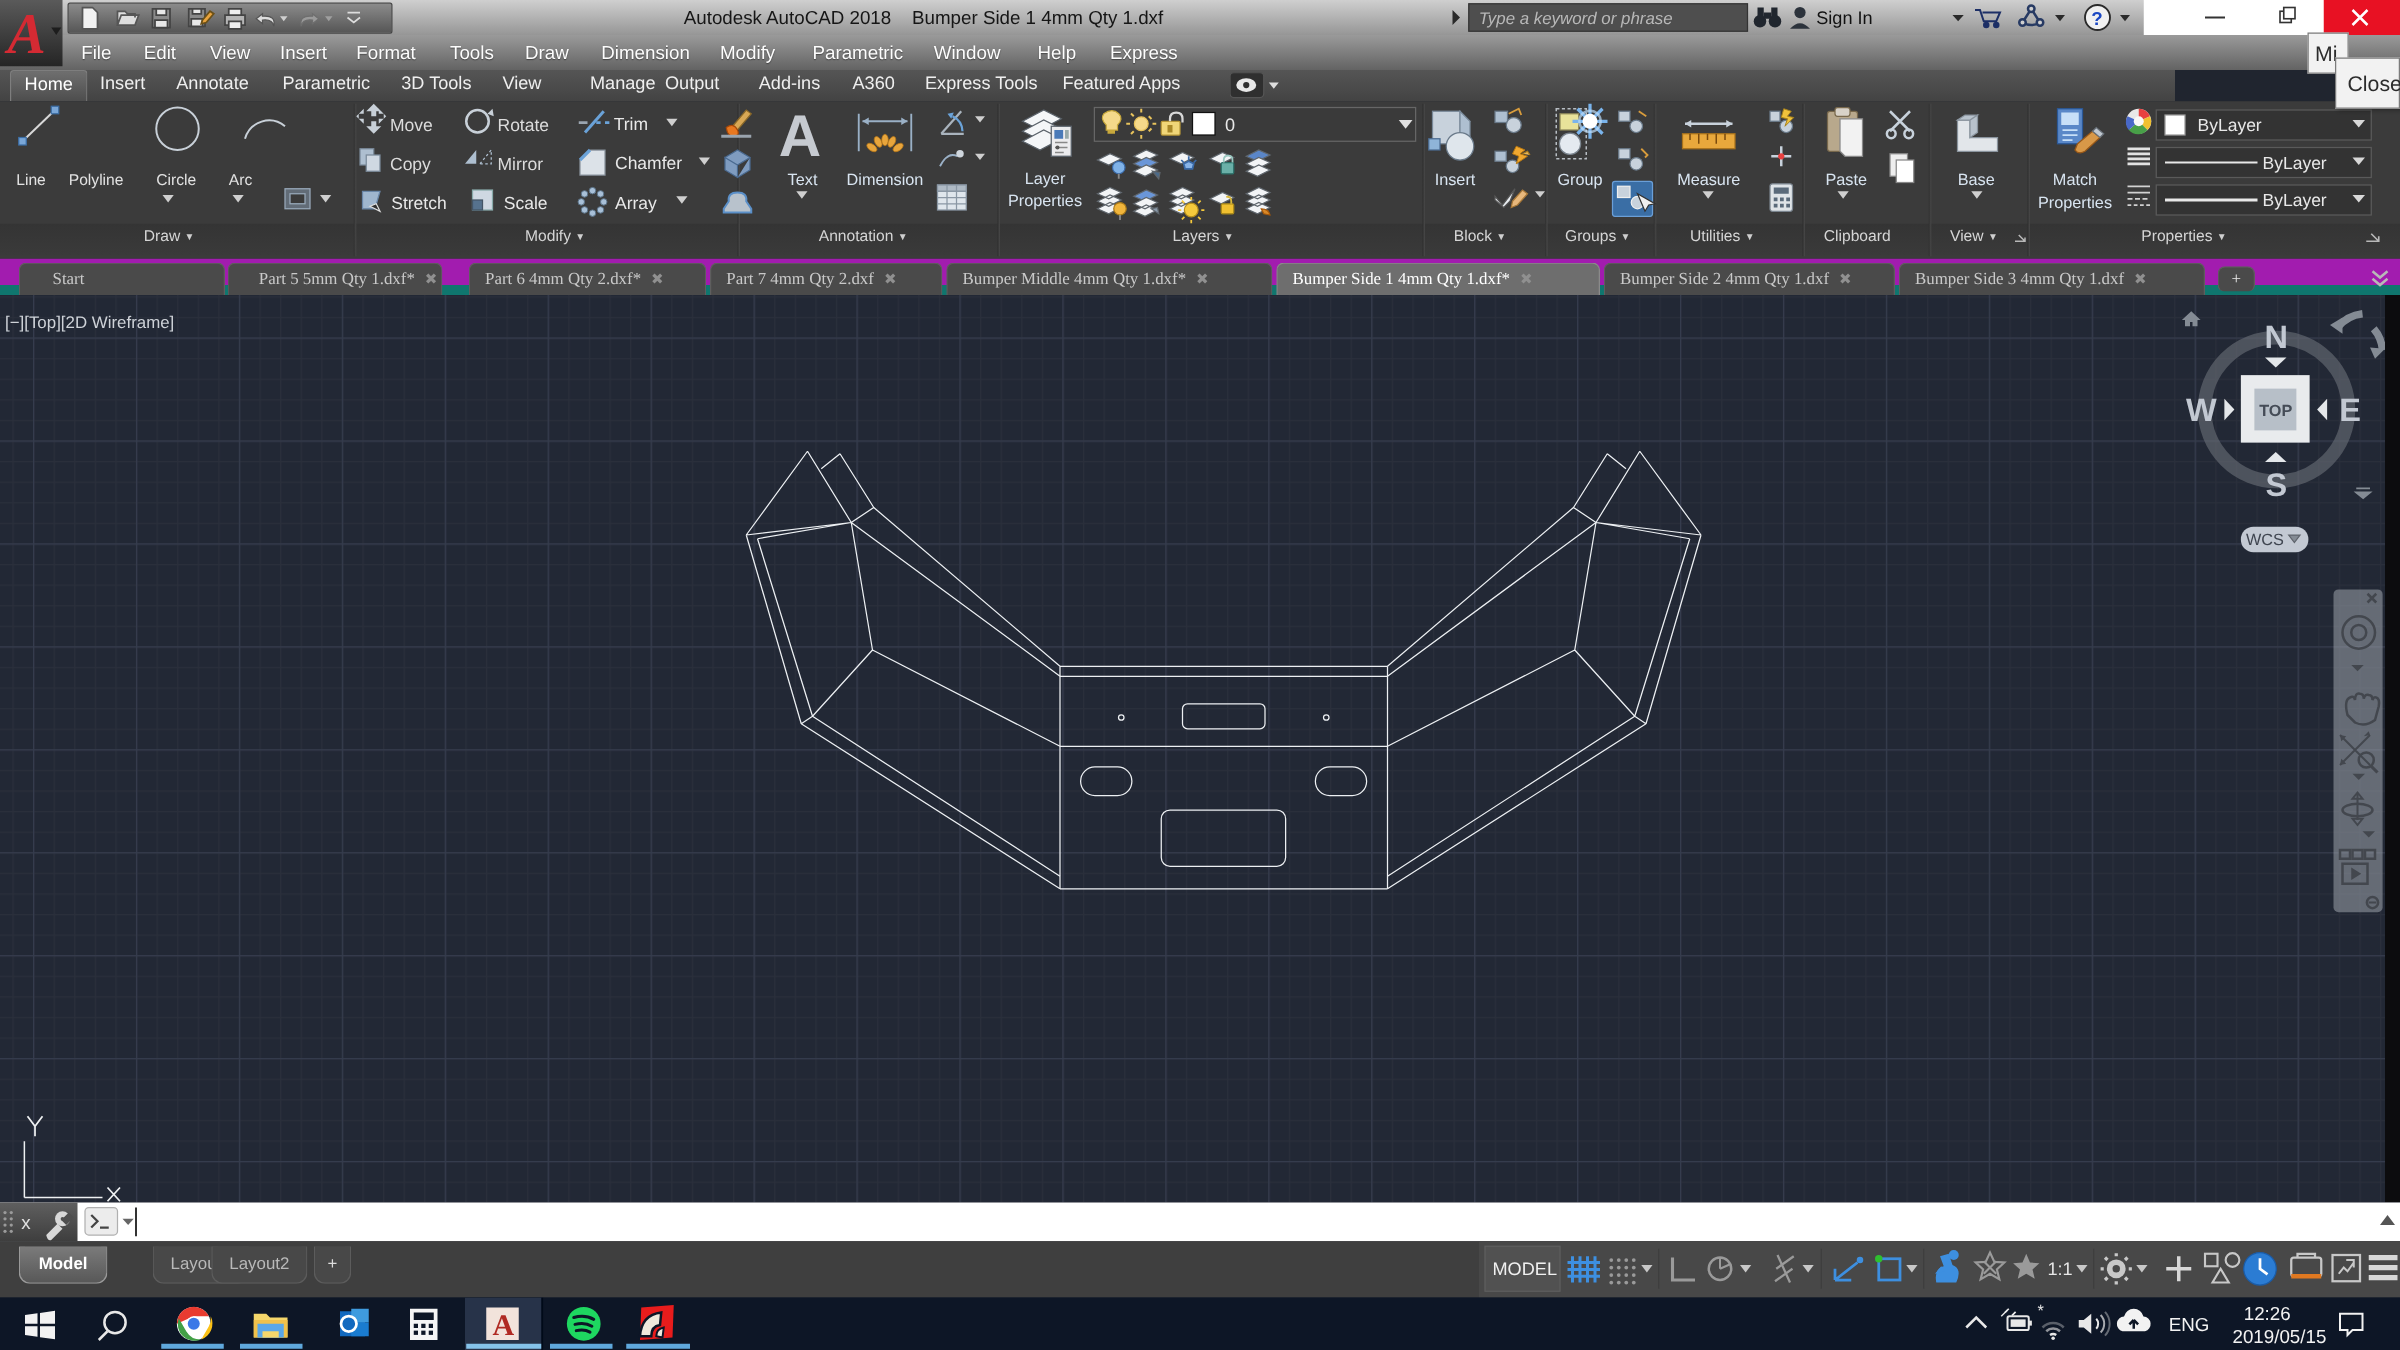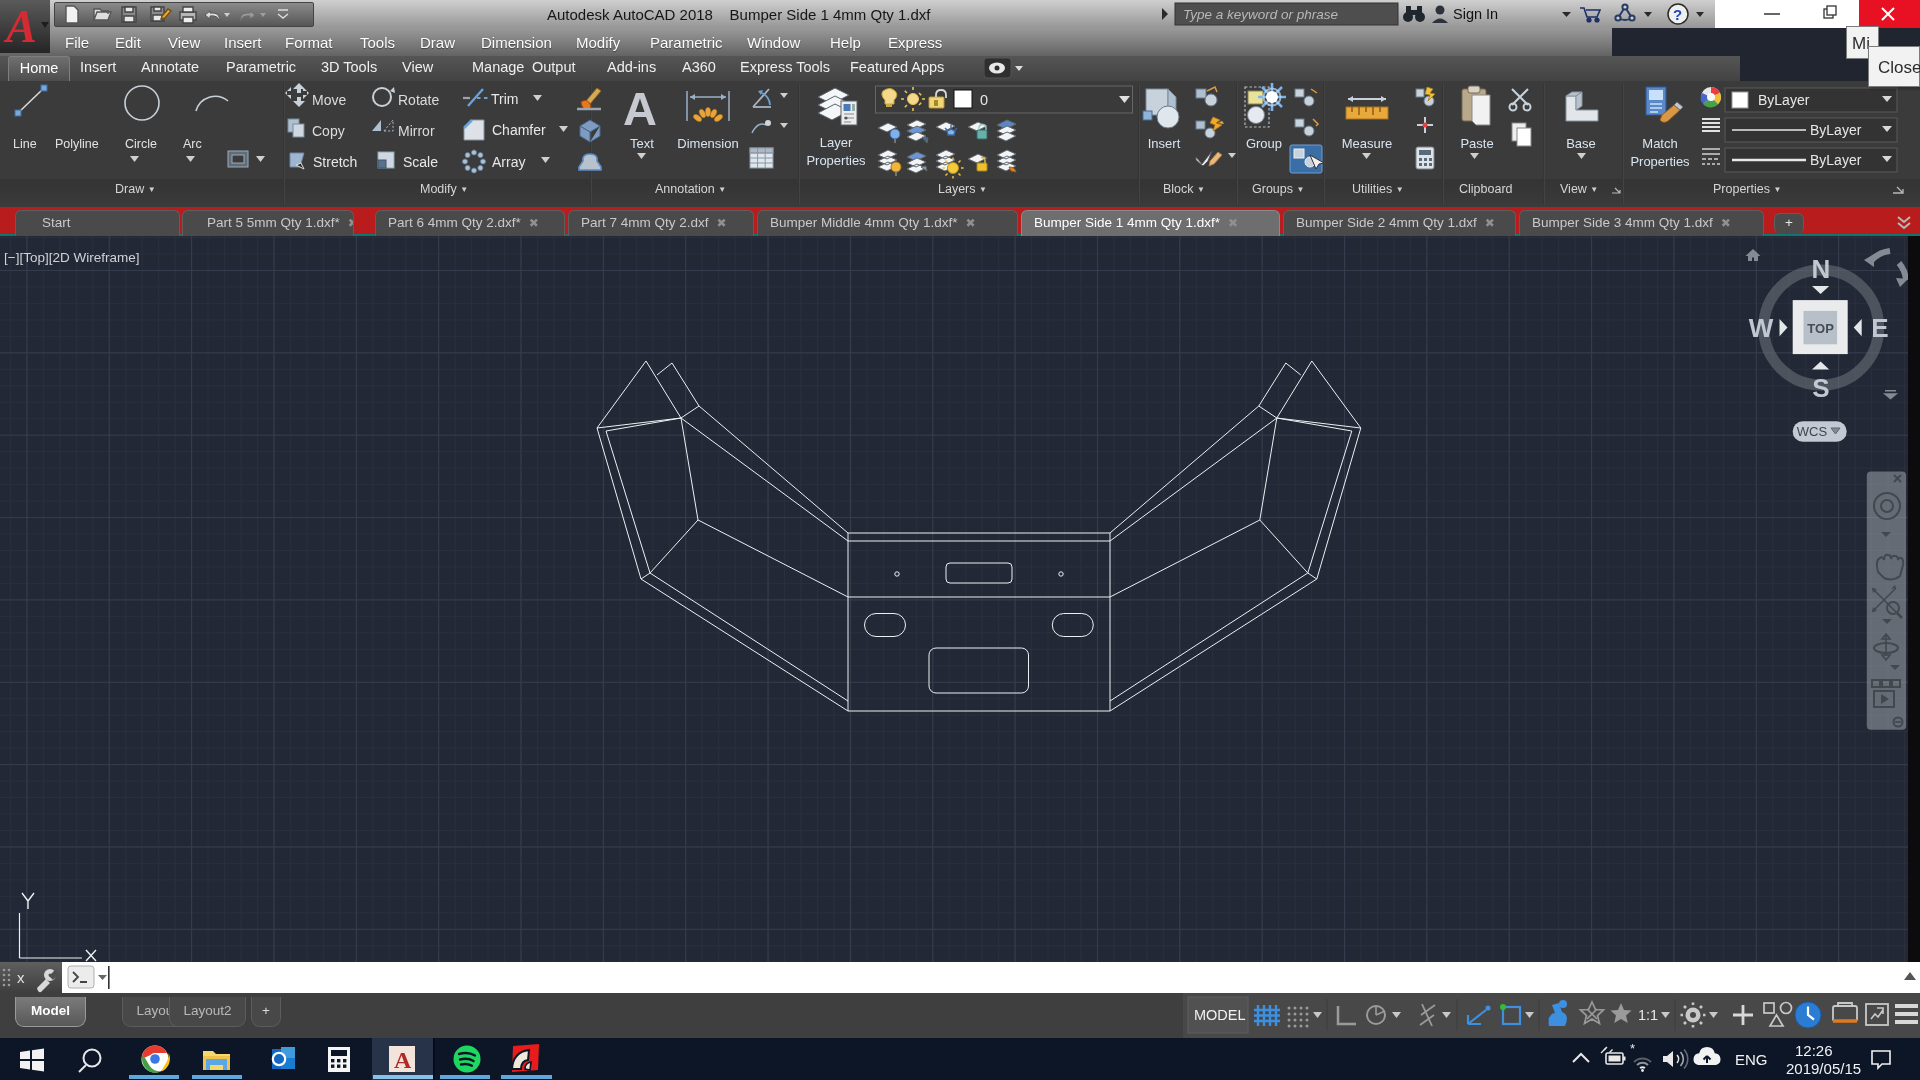--- a/index.html
+++ b/index.html
@@ -13,41 +13,41 @@
     background:linear-gradient(#cfcfcf,#969696); }
   #winstrip { position:absolute; left:1715px; top:0; width:205px; height:28px; background:#ffffff; }
   #closebtn { position:absolute; left:1859px; top:0; width:61px; height:28px; background:#e81123; }
   #logo { position:absolute; left:0; top:0; width:50px; height:53px;
     background:linear-gradient(#5a5a5a,#252525); z-index:30; }
   #qat { position:absolute; left:54px; top:2px; width:260px; height:25px;
     background:linear-gradient(#8b8b8b,#565656); border:1px solid #444; border-radius:2px; }
   #titletext { position:absolute; left:547px; top:6px; font-size:15px; color:#161616; white-space:pre; }
 
   
-  #menubar { position:absolute; left:0; top:28px; width:1612px; height:28px;
+  #menubar { position:absolute; left:0; top:28px; width:1920px; height:28px;
     background:linear-gradient(#9a9a9a,#636363);text-align:right; }
   .menuitem { position:absolute; top:6px; font-size:15px; color:#fdfdfd; text-shadow:0 1px 1px rgba(0,0,0,.45); }
 
   
   #ribtabs { position:absolute; left:0; top:56px; width:1740px; height:25px;
     background:linear-gradient(#555,#434343); }
   .ribtab { position:absolute; top:3px; font-size:14.5px; color:#efefef; }
   #hometab { position:absolute; left:8px; top:0; width:62px; height:25px;
     background:linear-gradient(#6f6f6f,#4d4d4d); border:1px solid #7e7e7e; border-bottom:none;
     border-radius:3px 3px 0 0; color:#fff; font-size:14.5px; text-align:center; padding-top:3px; }
 
   
   #ribbon { position:absolute; left:0; top:81px; width:1920px; height:126px; background:#3b3b3b; }
   #ribbon .sep { position:absolute; top:2px; width:2px; height:122px;
     background:linear-gradient(90deg,#2e2e2e,#4a4a4a); }
   .plabel { position:absolute; top:101px; font-size:12.5px; color:#d5d5d5; white-space:nowrap; }
   .plabel .dn { font-size:8px; position:relative; top:-1px; color:#cfcfcf; }
 
   
-  #doctabs { position:absolute; left:0; top:207px; width:1920px; height:29px; background:#b91c1c; border-bottom:2px solid #0f766e;}
+  #doctabs { position:absolute; left:0; top:207px; width:1920px; height:29px; background:#a21caf; border-bottom:8px solid #0f766e;font-family:Liberation Serif, serif;}
   .dtab { position:absolute; top:3px; height:26px; background:#4a4a4a; border:1px solid #5e5e5e; border-bottom:none;
     border-radius:6px 6px 0 0; color:#c9c9c9; font-size:13.5px; line-height:24px; white-space:nowrap; overflow:hidden; }
   .dtab .x { color:#909090; font-size:12px; margin-left:8px; }
   .dtab.active { background:#6e6e6e; color:#ffffff; border-color:#8a8a8a; }
 
   
   #toast { position:absolute; left:62px; top:76px; width:380px; height:74px; background:rgba(10,10,10,0.75); z-index:40; }
   #toast .txt { position:absolute; left:101px; top:18px; font-size:30px; color:#ffffff; font-weight:400; letter-spacing:0.5px;}
 
   

